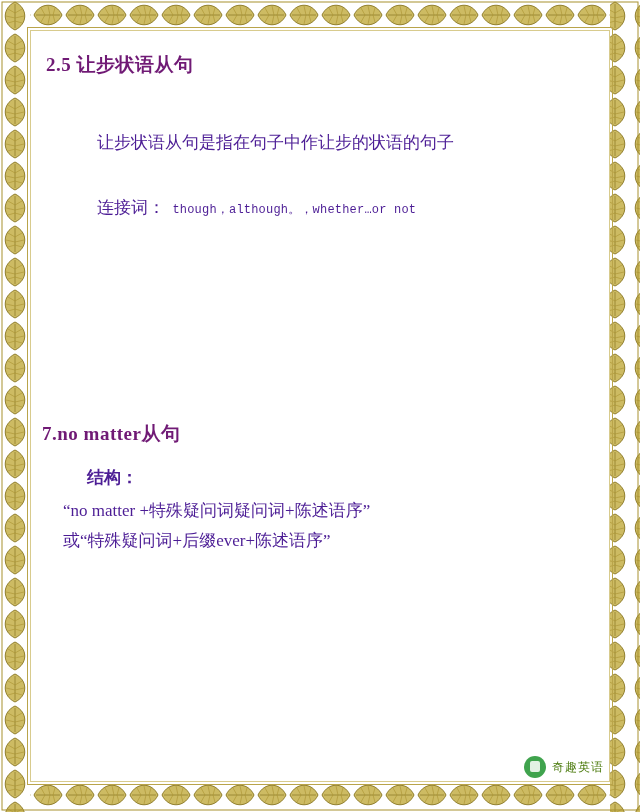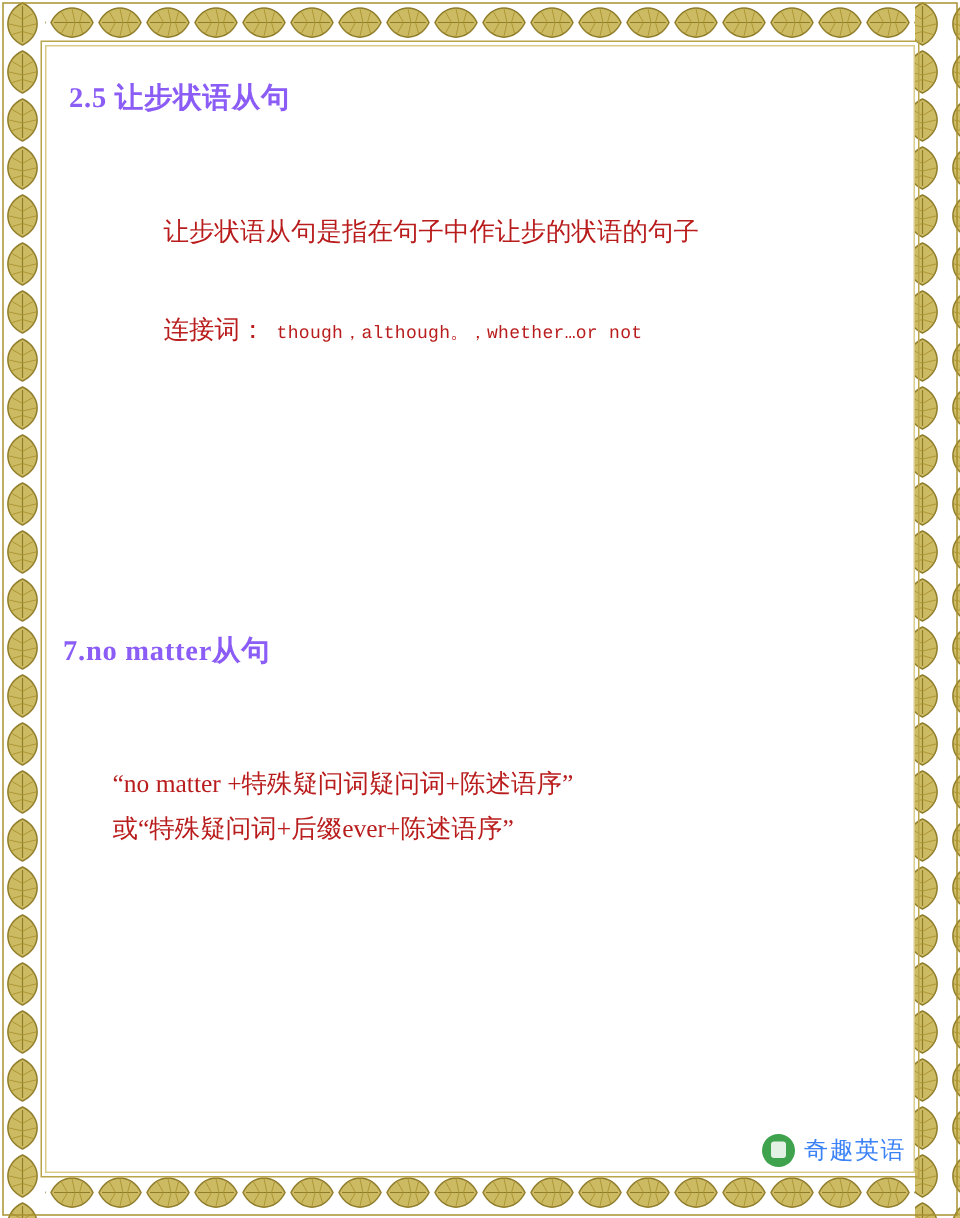--- a/index.html
+++ b/index.html
@@ -55,32 +55,32 @@
     top: 36px;
     width: 560px;
     height: 700px;
   }
 
   .h-title {
     font-family: "Liberation Serif", serif;
     font-weight: bold;
     font-size: 19px;
     letter-spacing: 0.5px;
-    color: #8b5cf6;
+    color: #701a75;
     margin: 0;
   }
   .sec-2-5 { position: absolute; left: 6px; top: 16px; }
   .sec-3   { position: absolute; left: 2px; top: 385px; }
 
   .para {
     position: absolute;
     font-size: 17px;
     line-height: 30px;
-    color: #b91c1c;
-    margin: 17px;
+    color: #4c1d95;
+    margin: 5px;
   }
 
   .p-def {
     left: 52px; top: 87px; width: 500px;
   }
   .p-conj {
     left: 52px; top: 152px; width: 500px;
   }
   .p-example {
     left: 42px; top: 248px; width: 510px;
@@ -133,22 +133,22 @@
     content: "";
     position: absolute;
     left: 6px; top: 5px;
     width: 10px; height: 11px;
     border-radius: 2px;
     background: #ffffff;
     opacity: 0.85;
   }
   .wm-text {
     font-family: "Liberation Sans", sans-serif;
-    font-size: 16px;
-    color: #3b82f6;
+    font-size: 12px;
+    color: #4d7c0f;
     letter-spacing: 1px;
   }
 </style>
 </head>
 <body>
 
 <div class="page">
 
   <div class="border-frame">
     <svg width="640" height="812" viewBox="0 0 640 812" xmlns="http://www.w3.org/2000/svg">
@@ -182,20 +182,21 @@
 
     <p class="para p-def">让步状语从句是指在句子中作让步的状语的句子</p>
 
     <p class="para p-conj">
       <span class="lead">连接词：</span><span class="mono-ish"> though，although。，whether…or not</span>
     </p>
 
 
     <h2 class="h-title sec-3">7.no matter从句</h2>
 
+    <p class="para p-struct">结构：</p>
 
     <p class="para p-struct-line1">“no matter +特殊疑问词疑问词+陈述语序”</p>
 
     <p class="para p-struct-line2">或“特殊疑问词+后缀ever+陈述语序”</p>
 
 
 
   </div>
 
   <div class="watermark">

